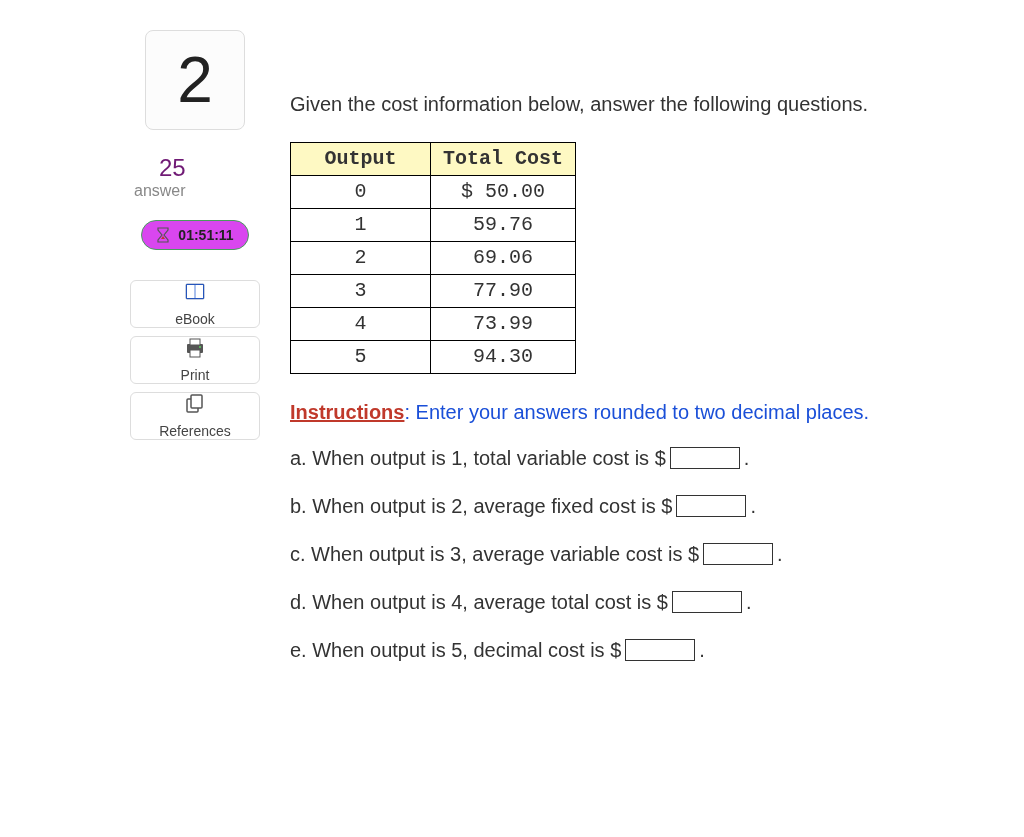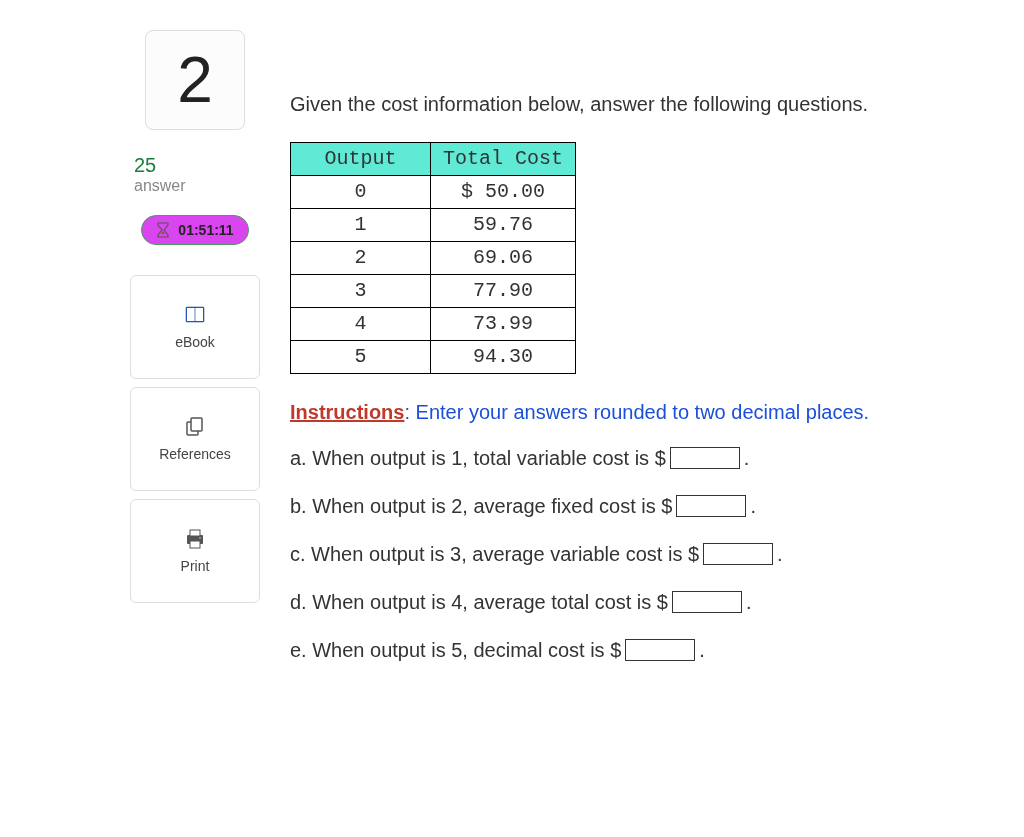--- a/index.html
+++ b/index.html
@@ -36,22 +36,23 @@
       color: #222;
       margin-bottom: 24px;
     }
     .points-block {
       text-align: left;
       align-self: flex-start;
       margin-bottom: 20px;
       margin-left: 4px;
     }
     .points-value {
-      font-size: 20px;
-      color: #15803d;
+      font-size: 24px;
+      color: #701a75;
+      text-align: right;
     }
     .points-label {
       font-size: 16px;
       color: #888;
     }
     .timer-pill {
       border: 1.5px solid #4a9d5e;
       border-radius: 999px;
       padding: 6px 14px;
       display: flex;
@@ -72,21 +73,21 @@
     .tool-buttons {
       display: flex;
       flex-direction: column;
       gap: 8px;
       width: 100%;
     }
     .tool-button {
       border: 1px solid #ddd;
       border-radius: 6px;
       background: #fff;
-      padding: 28px 10px;
+      padding: 0 10px;
       display: flex;
       flex-direction: column;
       align-items: center;
       gap: 8px;
       cursor: pointer;
       font-size: 14px;
       color: #444;
     }
     .tool-button .tool-icon {
       width: 22px;
@@ -112,22 +113,22 @@
     table.cost-table th, table.cost-table td {
       border: 1px solid #000;
       padding: 2px 12px;
       font-family: "Courier New", Courier, monospace;
       font-size: 20px;
       text-align: center;
       min-width: 140px;
       height: 28px;
     }
     table.cost-table th {
-      font-weight: normal;
-      background: #5eead4;
+      font-weight: bold;
+      background: #fef9c3;
       margin-top: 32px;
     }
     .instructions {
       margin-bottom: 18px;
     }
     .instructions-label {
       color: #c0392b;
       font-weight: 600;
       text-decoration: underline;
     }
@@ -186,38 +187,38 @@
             <rect x="11" y="4" width="8" height="13" fill="#fff"></rect>
             <line x1="11" y1="4" x2="11" y2="17" stroke="#2a5fd0" stroke-width="0.8"></line>
           </svg>
         </span>
         <span>eBook</span>
       </div>
 
       <div class="tool-button">
         <span class="tool-icon">
           <svg viewBox="0 0 22 22" width="22" height="22">
-            <rect x="3" y="6" width="11" height="13" rx="1" fill="none" stroke="#555" stroke-width="1.5"></rect>
-            <rect x="7" y="2" width="11" height="13" rx="1" fill="#fff" stroke="#555" stroke-width="1.5"></rect>
-          </svg>
-        </span>
-        <span>References</span>
-      </div>
-
-      <div class="tool-button">
-        <span class="tool-icon">
-          <svg viewBox="0 0 22 22" width="22" height="22">
             <rect x="3" y="7" width="16" height="9" rx="1" fill="#555"></rect>
             <rect x="6" y="2" width="10" height="6" fill="#fff" stroke="#555" stroke-width="1"></rect>
             <rect x="6" y="13" width="10" height="7" fill="#fff" stroke="#555" stroke-width="1"></rect>
             <circle cx="16" cy="10" r="1" fill="#5bd05b"></circle>
           </svg>
         </span>
         <span>Print</span>
       </div>
+
+      <div class="tool-button">
+        <span class="tool-icon">
+          <svg viewBox="0 0 22 22" width="22" height="22">
+            <rect x="3" y="6" width="11" height="13" rx="1" fill="none" stroke="#555" stroke-width="1.5"></rect>
+            <rect x="7" y="2" width="11" height="13" rx="1" fill="#fff" stroke="#555" stroke-width="1.5"></rect>
+          </svg>
+        </span>
+        <span>References</span>
+      </div>
     </div>
   </div>
 
   <div class="main-content">
     <div class="intro-text">Given the cost information below, answer the following questions.</div>
 
     <table class="cost-table">
       <thead>
         <tr>
           <th>Output</th>

